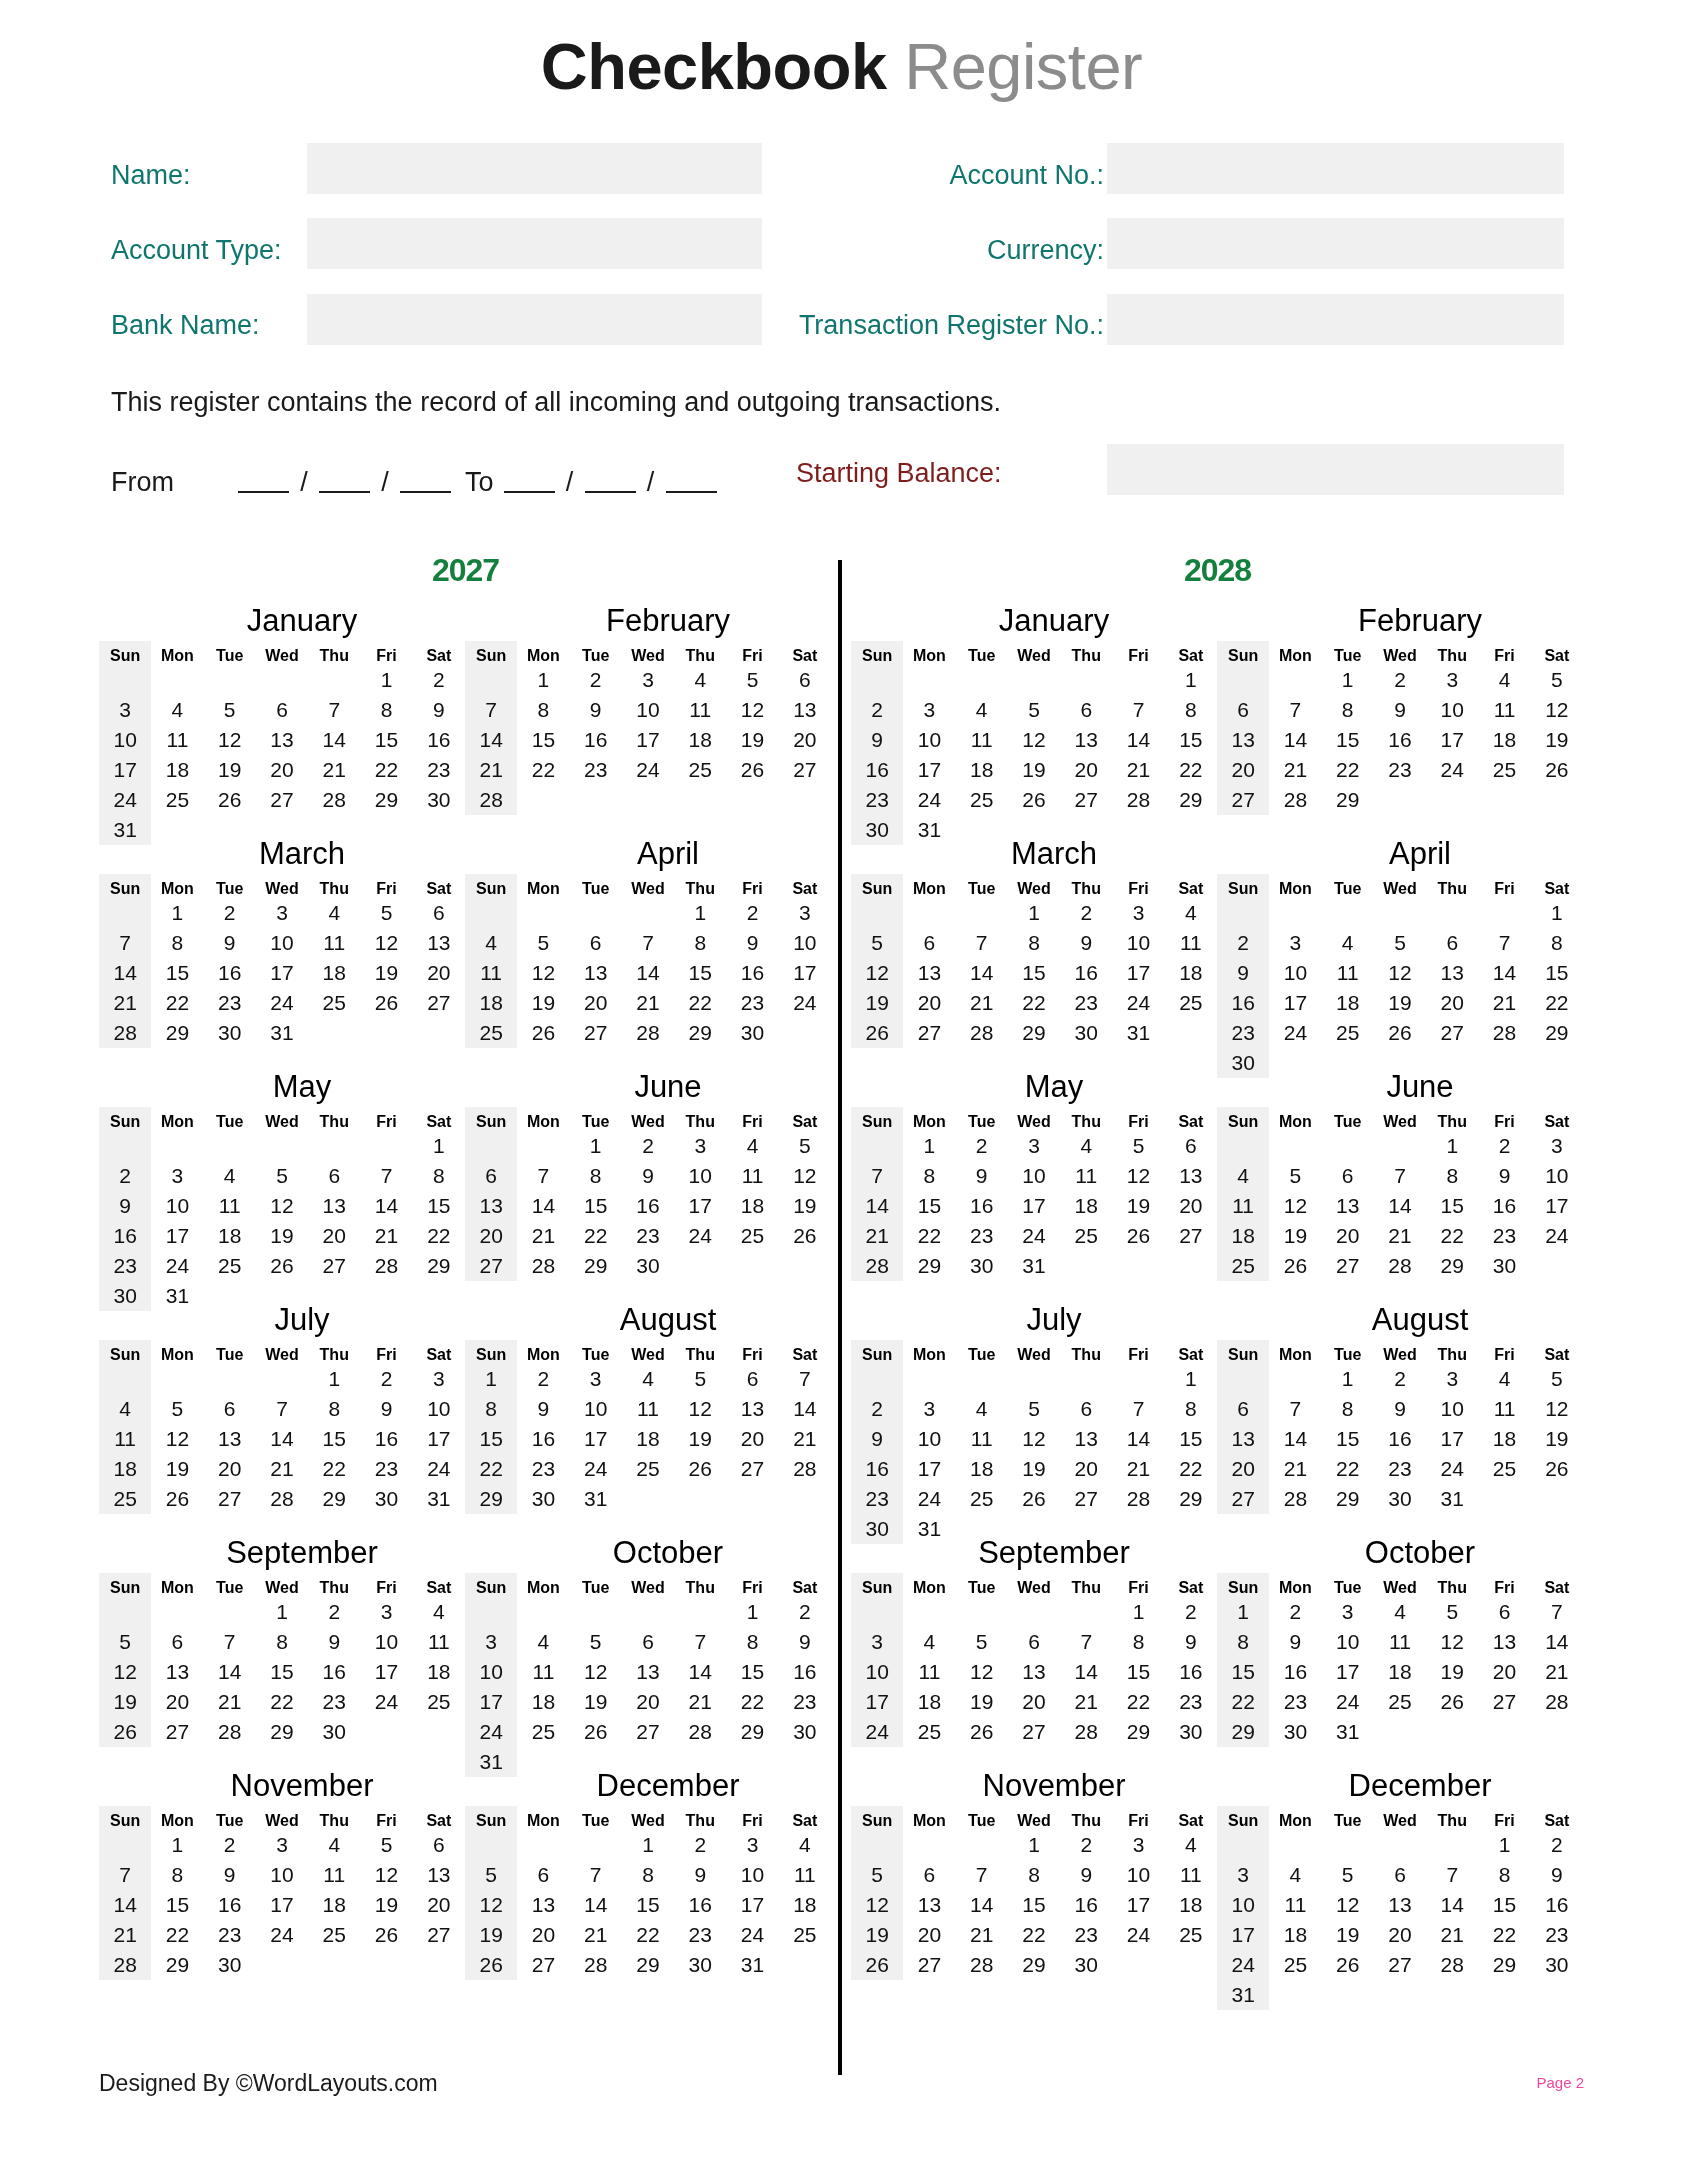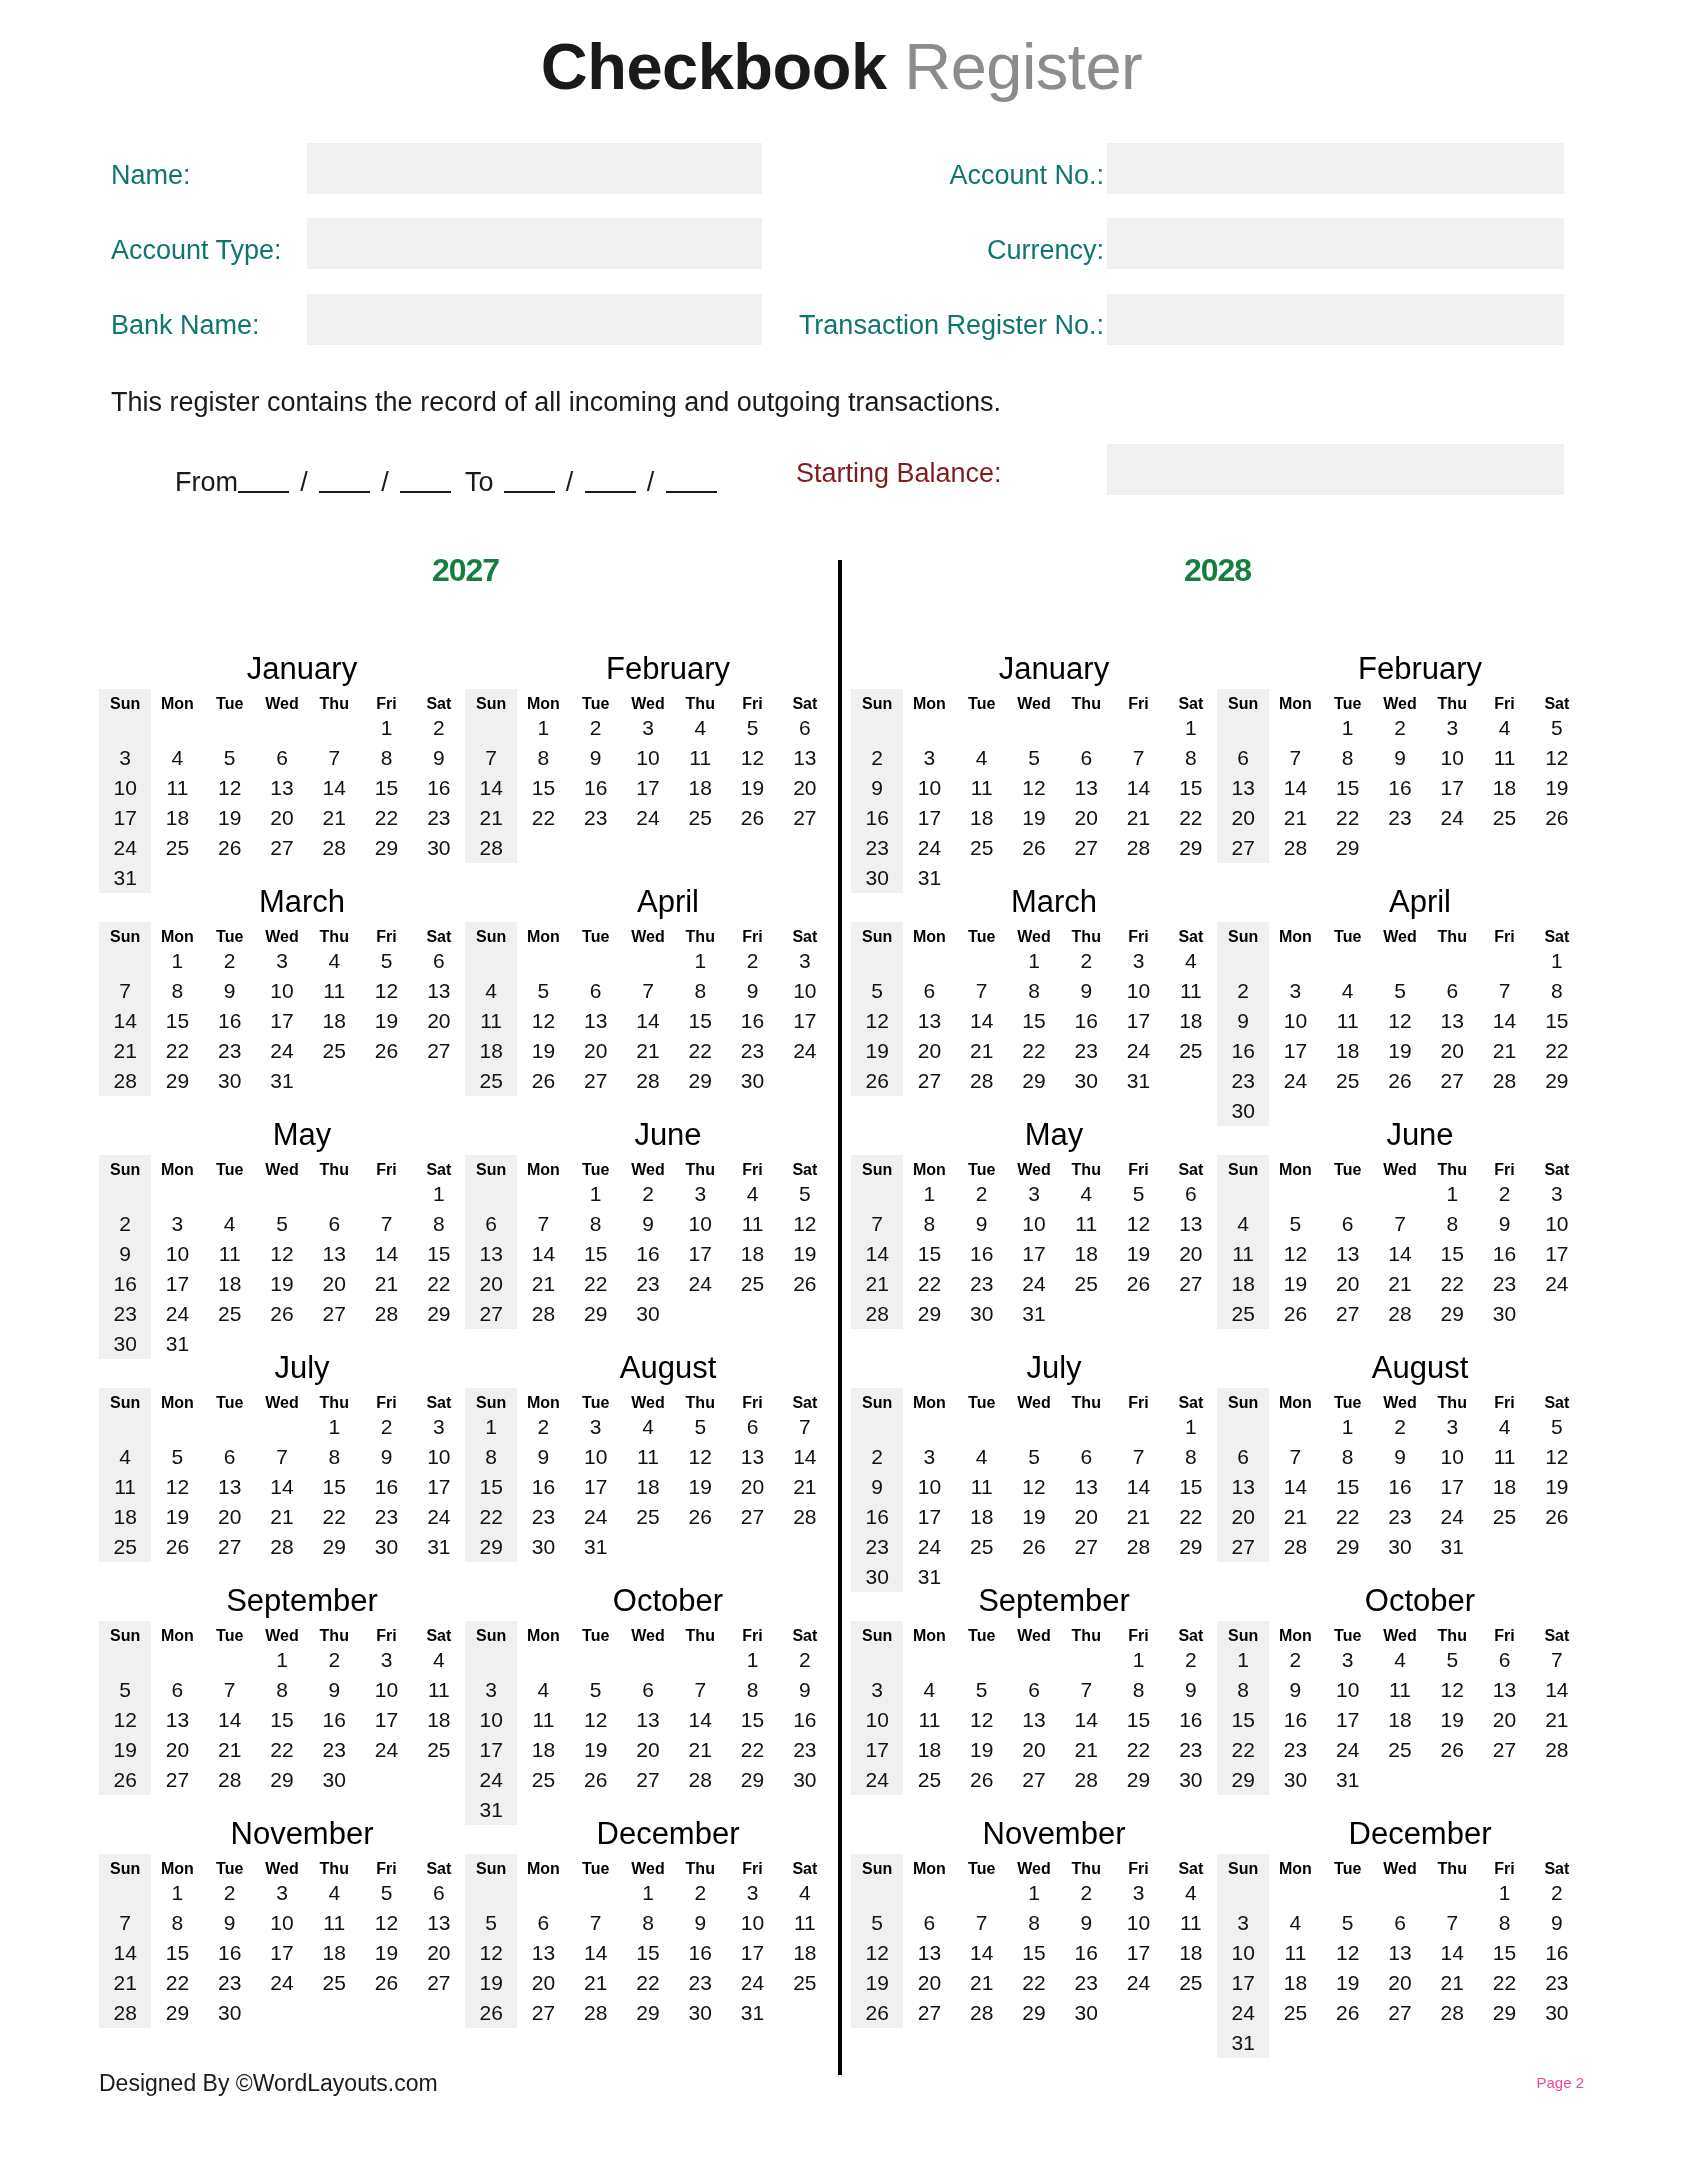--- a/index.html
+++ b/index.html
@@ -73,21 +73,21 @@
 
   .daterow {
     position: absolute;
     left: 111px;
     top: 465px;
     font-size: 27px;
     line-height: 34px;
     white-space: nowrap;
     color: #1a1a1a;
   }
-  .daterow .from-word { display: inline-block; width: 127px; text-align: right; }
+  .daterow .from-word { display: inline-block; width: 127px; }
   .daterow .blank { display: inline-block; width: 51px; border-bottom: 2px solid #1a1a1a; height: 22px; vertical-align: -2px; }
   .daterow .slash { display: inline-block; width: 30px; text-align: center; }
   .daterow .to-word { display: inline-block; padding: 0 10px 0 14px; text-align: center; }
 
   .sb-label {
     position: absolute;
     left: 796px;
     top: 457px;
     font-size: 27px;
     line-height: 32px;
@@ -144,21 +144,20 @@
     left: 0;
     width: 733px;
   }
   .month-row {
     display: flex;
     height: 233px;
   }
   .month {
     width: 366px;
     position: relative;
-    margin-top: 48px;
   }
   .month-name {
     text-align: center;
     font-size: 31px;
     line-height: 40px;
     color: #000000;
     font-weight: normal;
     padding-left: 40px;
     box-sizing: border-box;
   }

